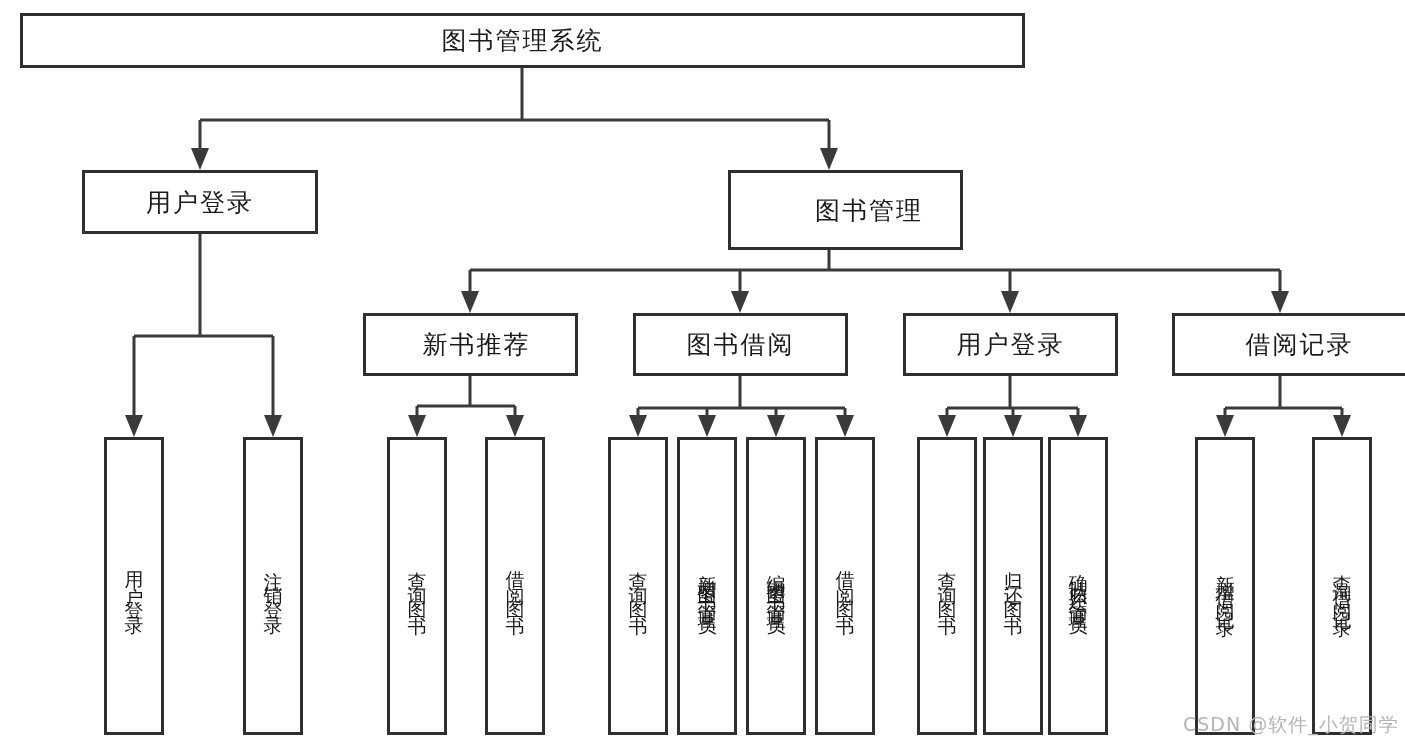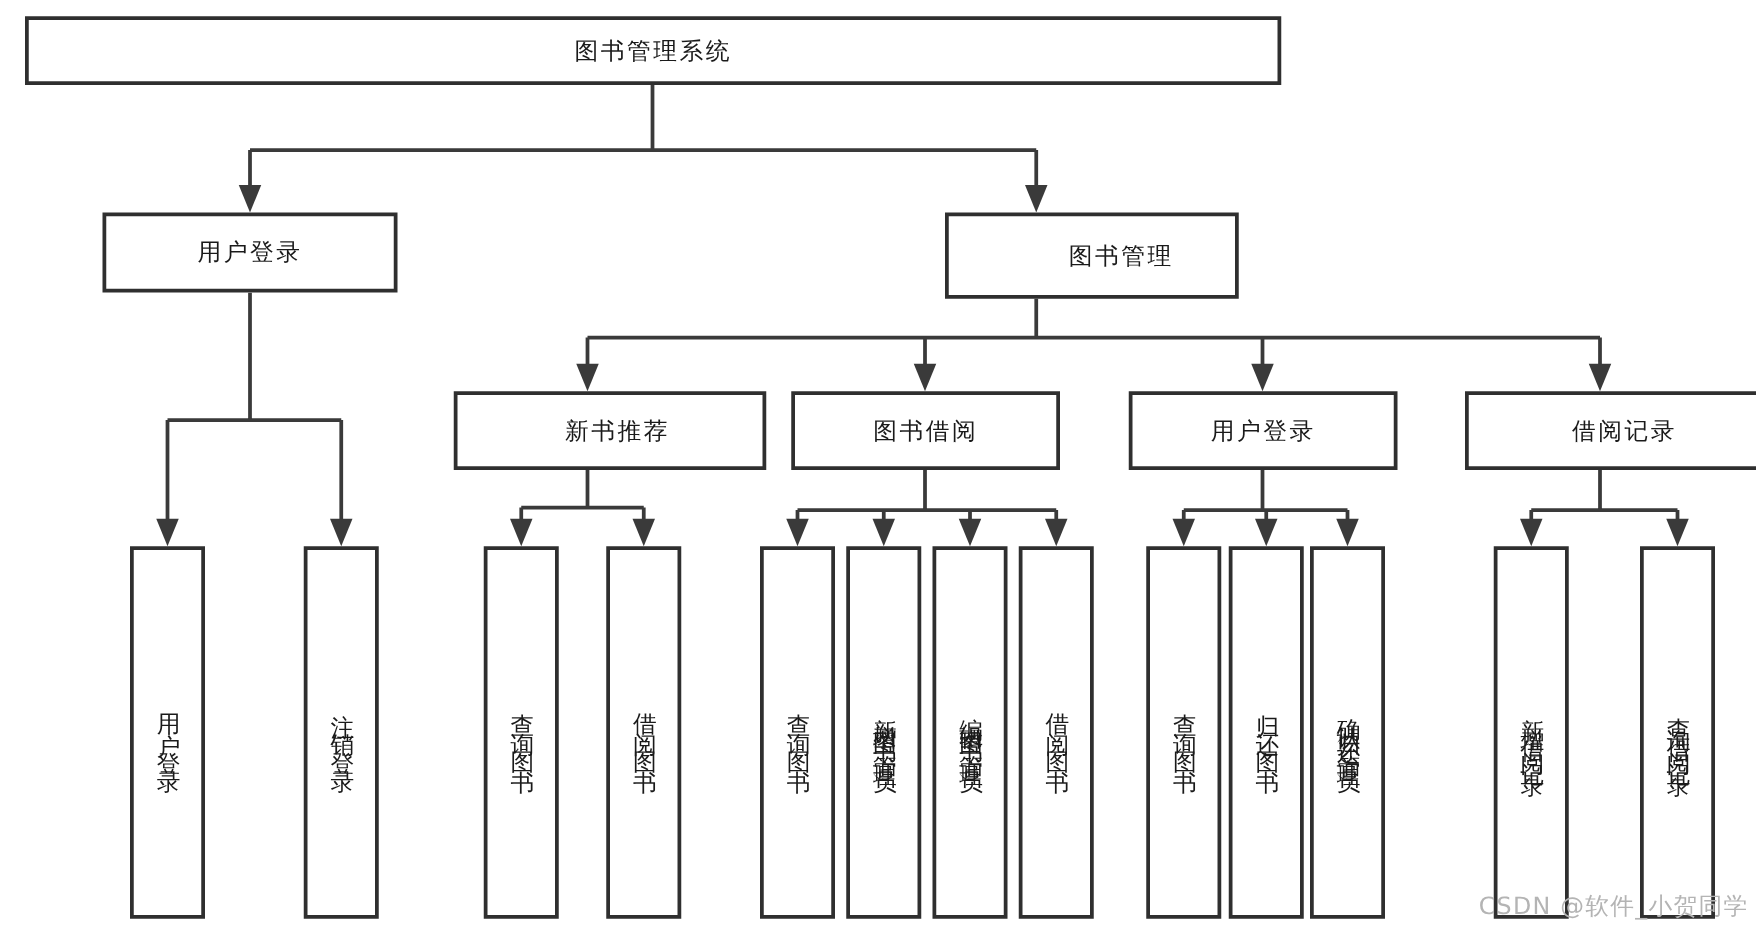--- a/index.html
+++ b/index.html
@@ -31,21 +31,21 @@
     position: absolute;
     box-sizing: border-box;
     border: 3px solid var(--border, #2f2f2f);
     background: #ffffff;
     display: flex;
     align-items: center;
     justify-content: center;
     z-index: 1;
   }
   .h-label {
-    font-size: 19px;
+    font-size: 25px;
     letter-spacing: 2px;
     white-space: nowrap;
   }
   .leaf { top: 437px; width: 60px; height: 298px; }
   .vtext {
     writing-mode: vertical-rl;
     text-orientation: mixed;
     font-size: 19px;
     line-height: 1.15;
     white-space: nowrap;
@@ -119,25 +119,25 @@
     </g>
   </svg>
 
   <div class="node" style="left:20px; top:13px; width:1005px; height:55px;">
     <span class="h-label">图书管理系统</span>
   </div>
 
   <div class="node" style="left:82px; top:170px; width:236px; height:64px;">
     <span class="h-label">用户登录</span>
   </div>
-  <div class="node" style="left:756px; top:170px; width:235px; height:69px;padding-left:47px;">
+  <div class="node" style="left:728px; top:170px; width:235px; height:80px;padding-left:47px;">
     <span class="h-label">图书管理</span>
   </div>
 
-  <div class="node" style="left:363px; top:313px; width:250px; height:63px;padding-left:12px;">
+  <div class="node" style="left:363px; top:313px; width:215px; height:63px;padding-left:12px;">
     <span class="h-label">新书推荐</span>
   </div>
   <div class="node" style="left:633px; top:313px; width:215px; height:63px;">
     <span class="h-label">图书借阅</span>
   </div>
   <div class="node" style="left:903px; top:313px; width:215px; height:63px;">
     <span class="h-label">用户登录</span>
   </div>
   <div class="node" style="left:1172px; top:313px; width:255px; height:63px;">
     <span class="h-label">借阅记录</span>

